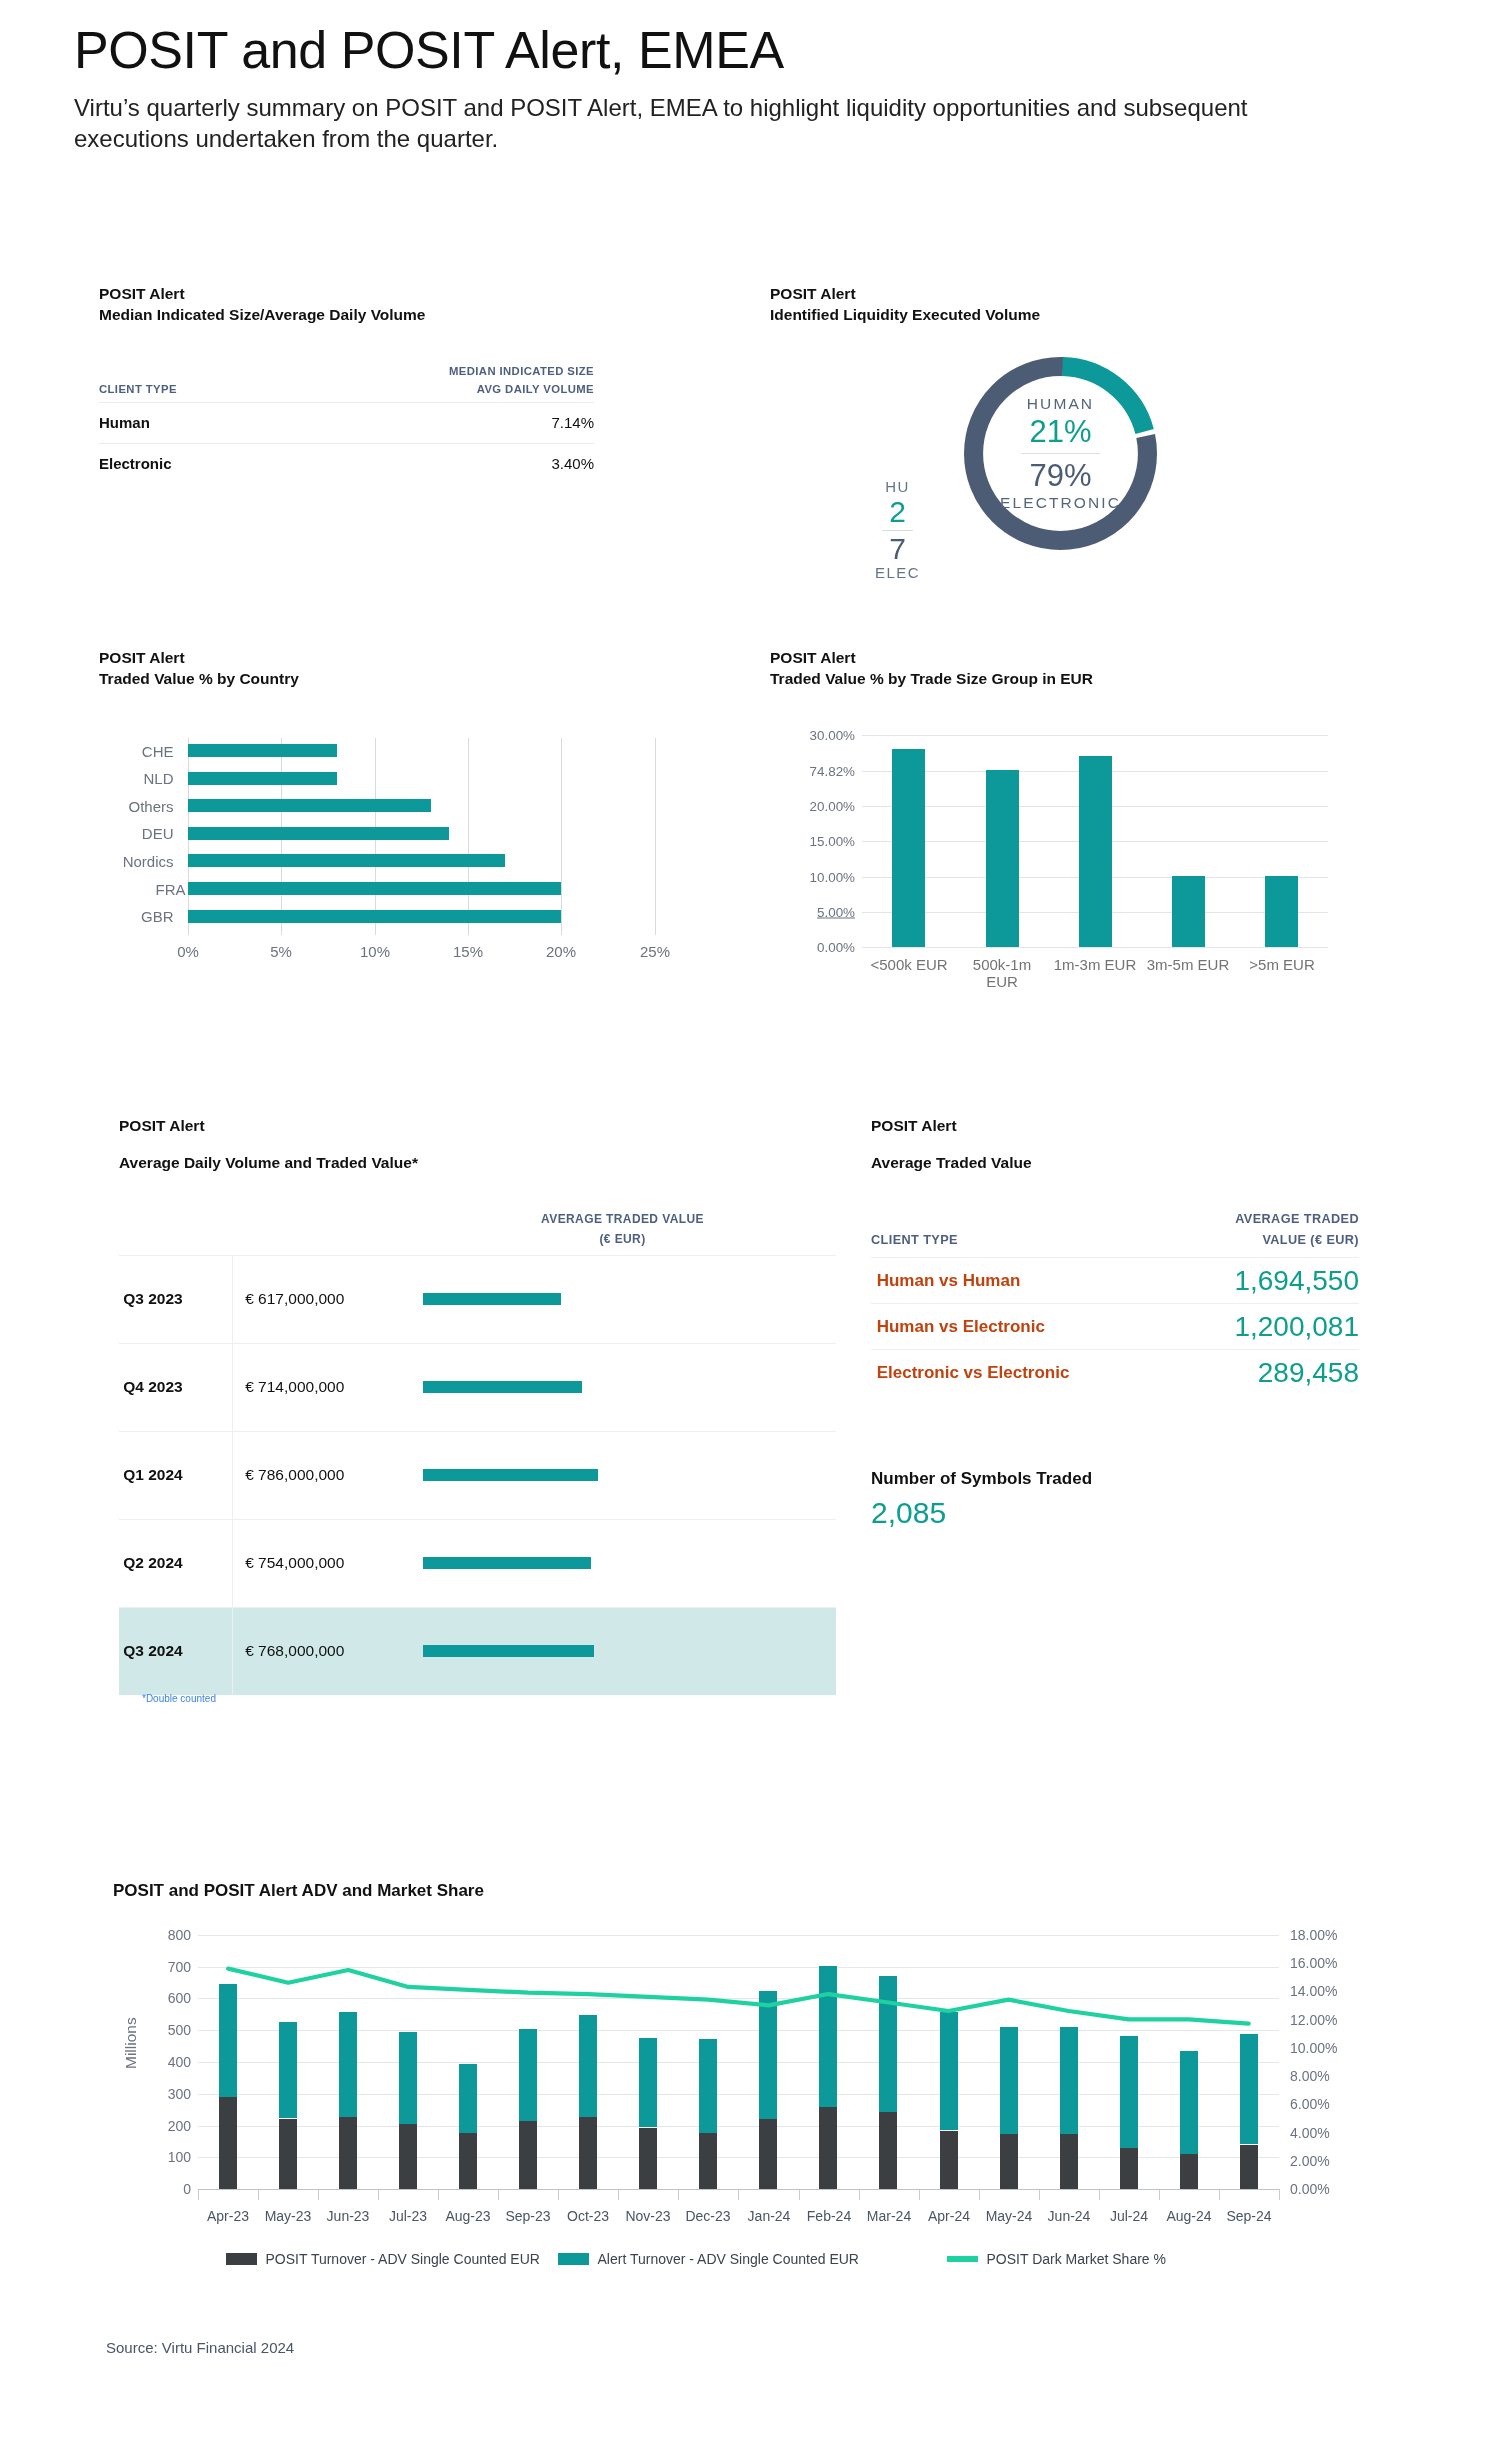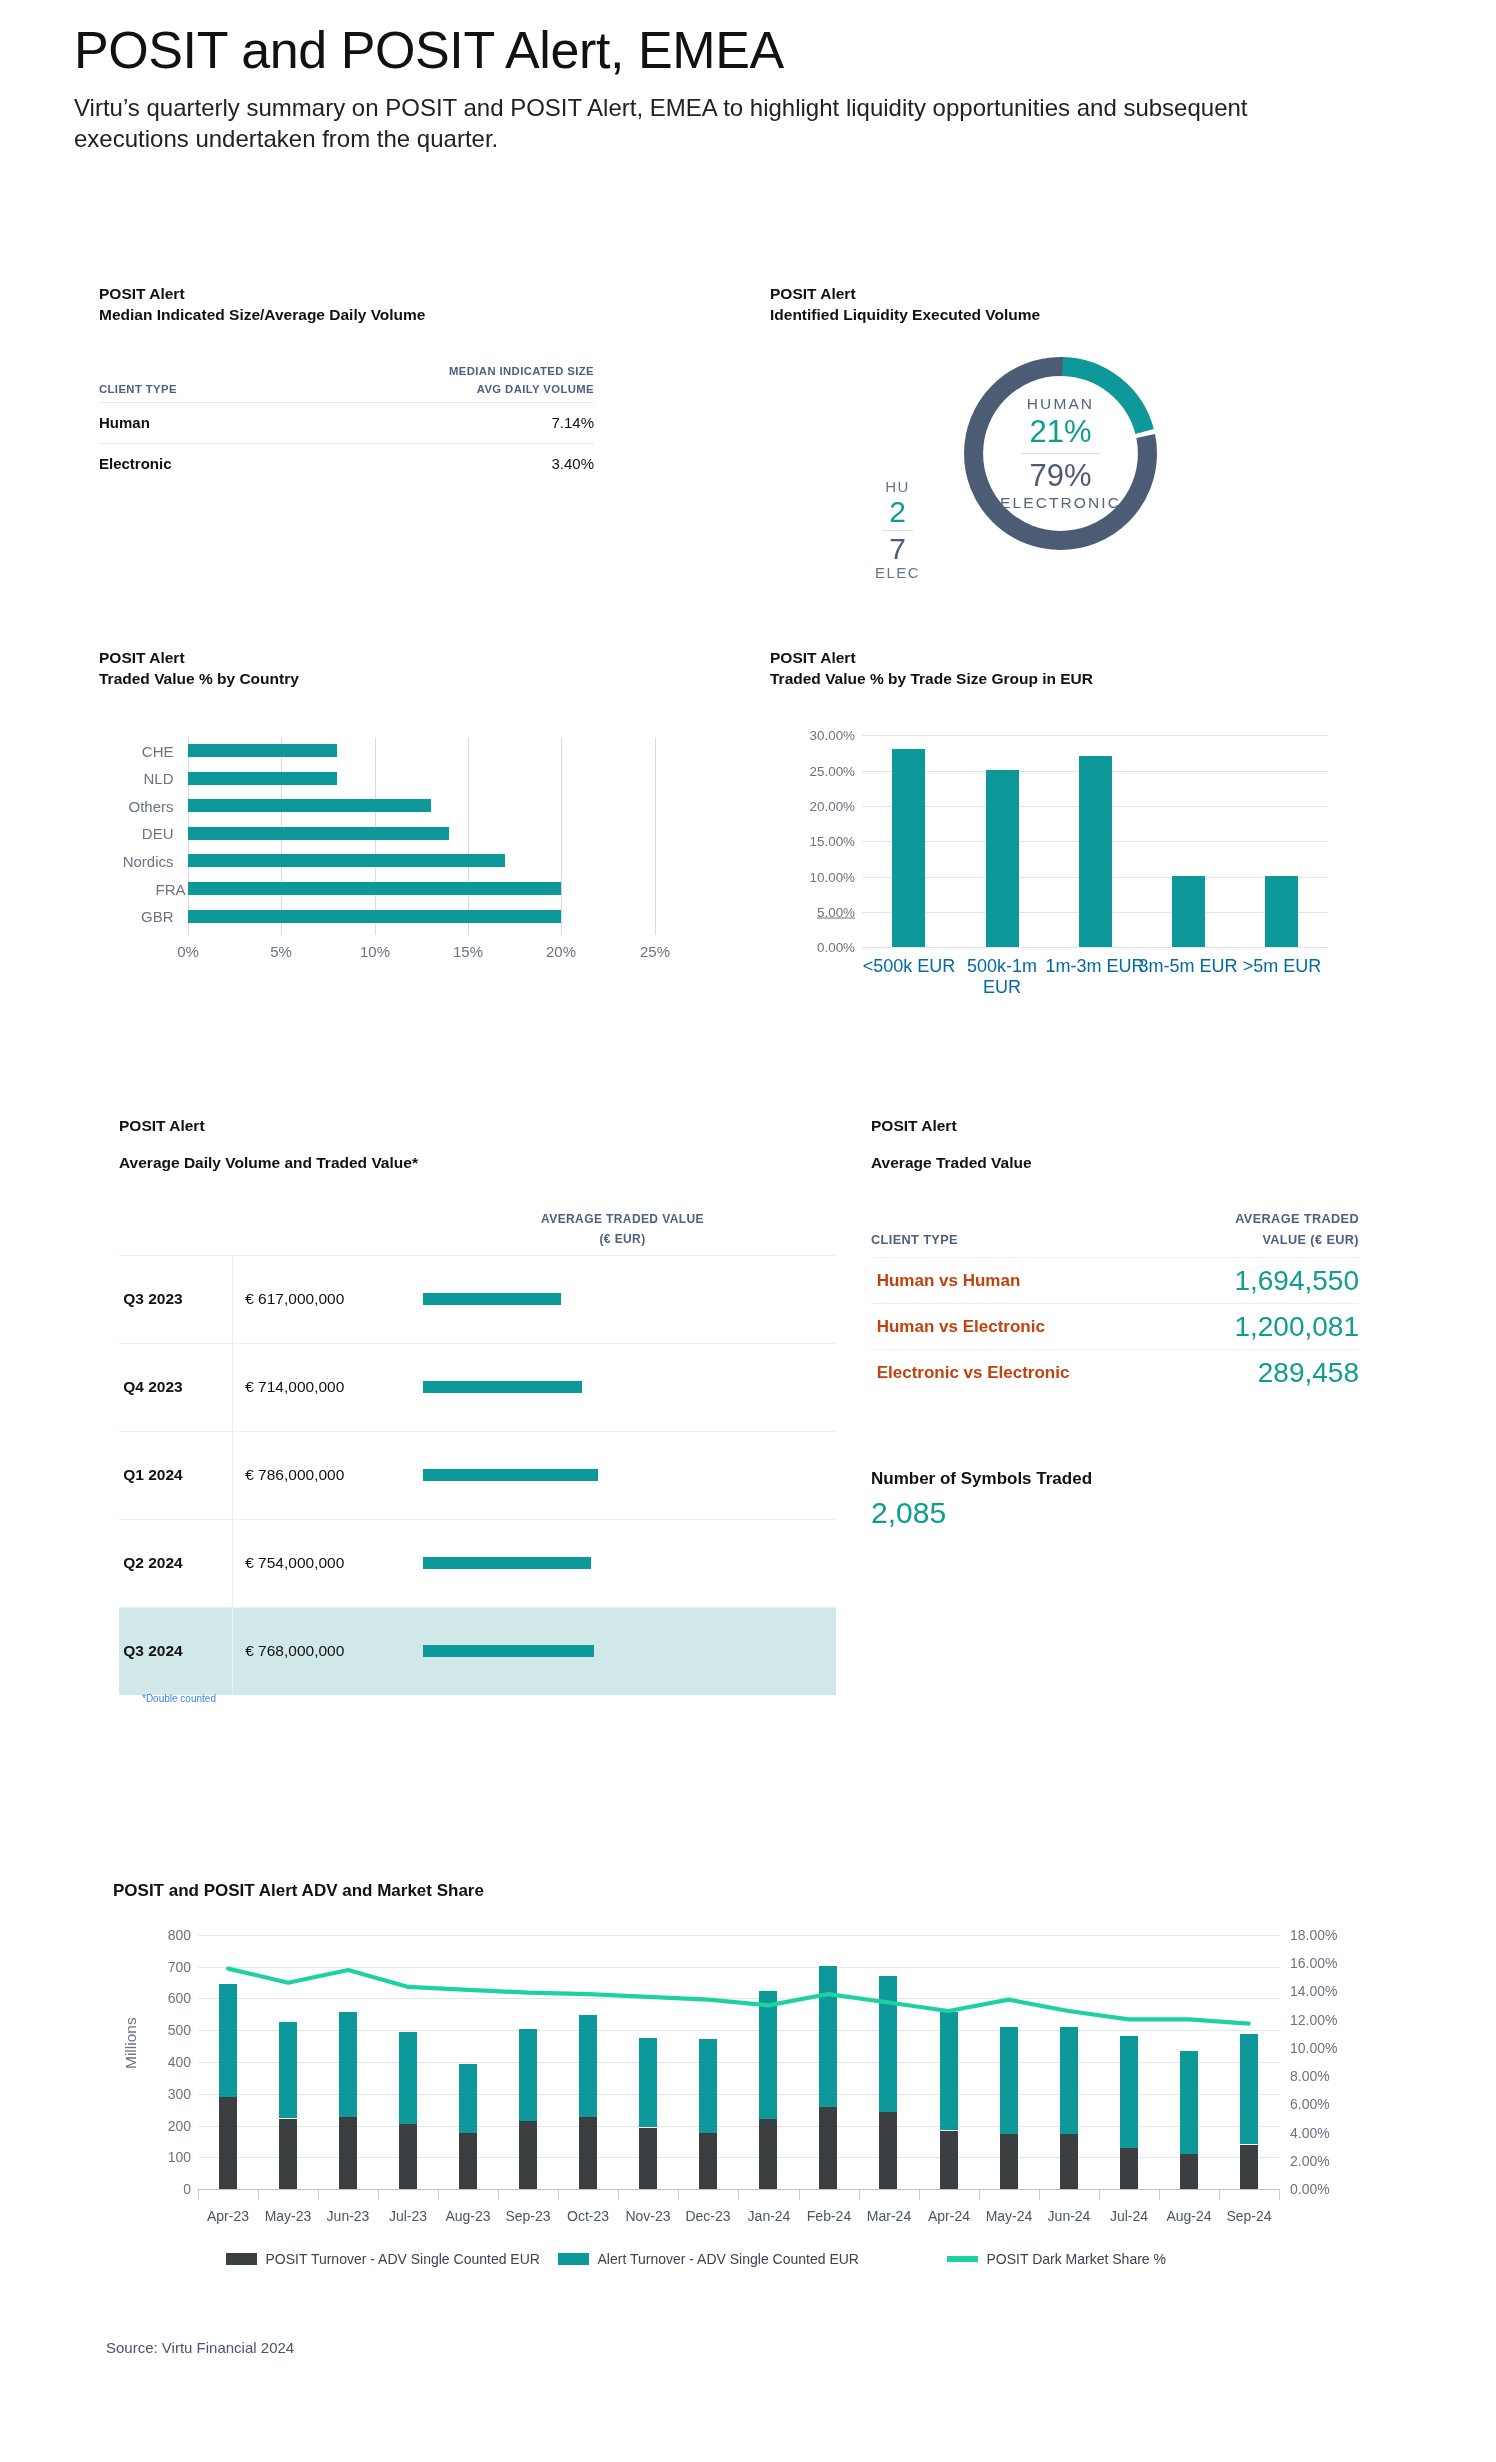--- a/index.html
+++ b/index.html
@@ -106,21 +106,21 @@
 
   
   .vchart { position: relative; }
   .v-ylabel {
     position: absolute; font-size: 13.4px; color: #6b7280; text-align: right;
     transform: translateY(-50%); width: 78px;
   }
   .v-grid { position: absolute; height: 0.7px; background: #e2e5e8; }
   .v-bar { position: absolute; background: #0d9999; }
   .v-xlabel {
-    position: absolute; font-size: 18px; color: #0369a1; text-align: center;
+    position: absolute; font-size: 15px; color: #737373; text-align: center;
     transform: translateX(-50%);
   }
 
   
   .advtable { width: 100%; border-collapse: collapse; }
   .advtable th.c1 { width: 113px; }
   .advtable th.c2 { width: 177px; }
   .advtable th {
     font-size: 12px; font-weight: 700; color: #4d5f80; letter-spacing: 0.4px;
     padding: 0 0 5.7px 0; vertical-align: bottom; line-height: 20px; text-align: center;
@@ -287,21 +287,21 @@
       <div class="v-ylabel" style="left:7px; top:233px;">0.00%</div>
       <div class="v-grid" style="left:92px; top:198px; width:466px;"></div>
       <div class="v-ylabel" style="left:7px; top:198px;text-decoration:underline;">5.00%</div>
       <div class="v-grid" style="left:92px; top:163px; width:466px;"></div>
       <div class="v-ylabel" style="left:7px; top:163px;">10.00%</div>
       <div class="v-grid" style="left:92px; top:127px; width:466px;"></div>
       <div class="v-ylabel" style="left:7px; top:127px;">15.00%</div>
       <div class="v-grid" style="left:92px; top:92px; width:466px;"></div>
       <div class="v-ylabel" style="left:7px; top:92px;">20.00%</div>
       <div class="v-grid" style="left:92px; top:57px; width:466px;"></div>
-      <div class="v-ylabel" style="left:7px; top:57px;">25.00%</div>
+      <div class="v-ylabel" style="left:7px; top:57px;">74.82%</div>
       <div class="v-grid" style="left:92px; top:21px; width:466px;"></div>
       <div class="v-ylabel" style="left:7px; top:21px;">30.00%</div>
       <div class="v-bar" style="left:122px; top:35px; width:32.5px; height:198px; background:#0d9999;"></div>
       <div class="v-xlabel" style="left:139px; top:242px; width:120px;">
         <div>&lt;500k EUR</div>
       </div>
       <div class="v-bar" style="left:216px; top:56px; width:32.5px; height:177px; background:#0d9999;"></div>
       <div class="v-xlabel" style="left:232px; top:242px; width:120px;">
         <div>500k-1m</div>
         <div>EUR</div>

